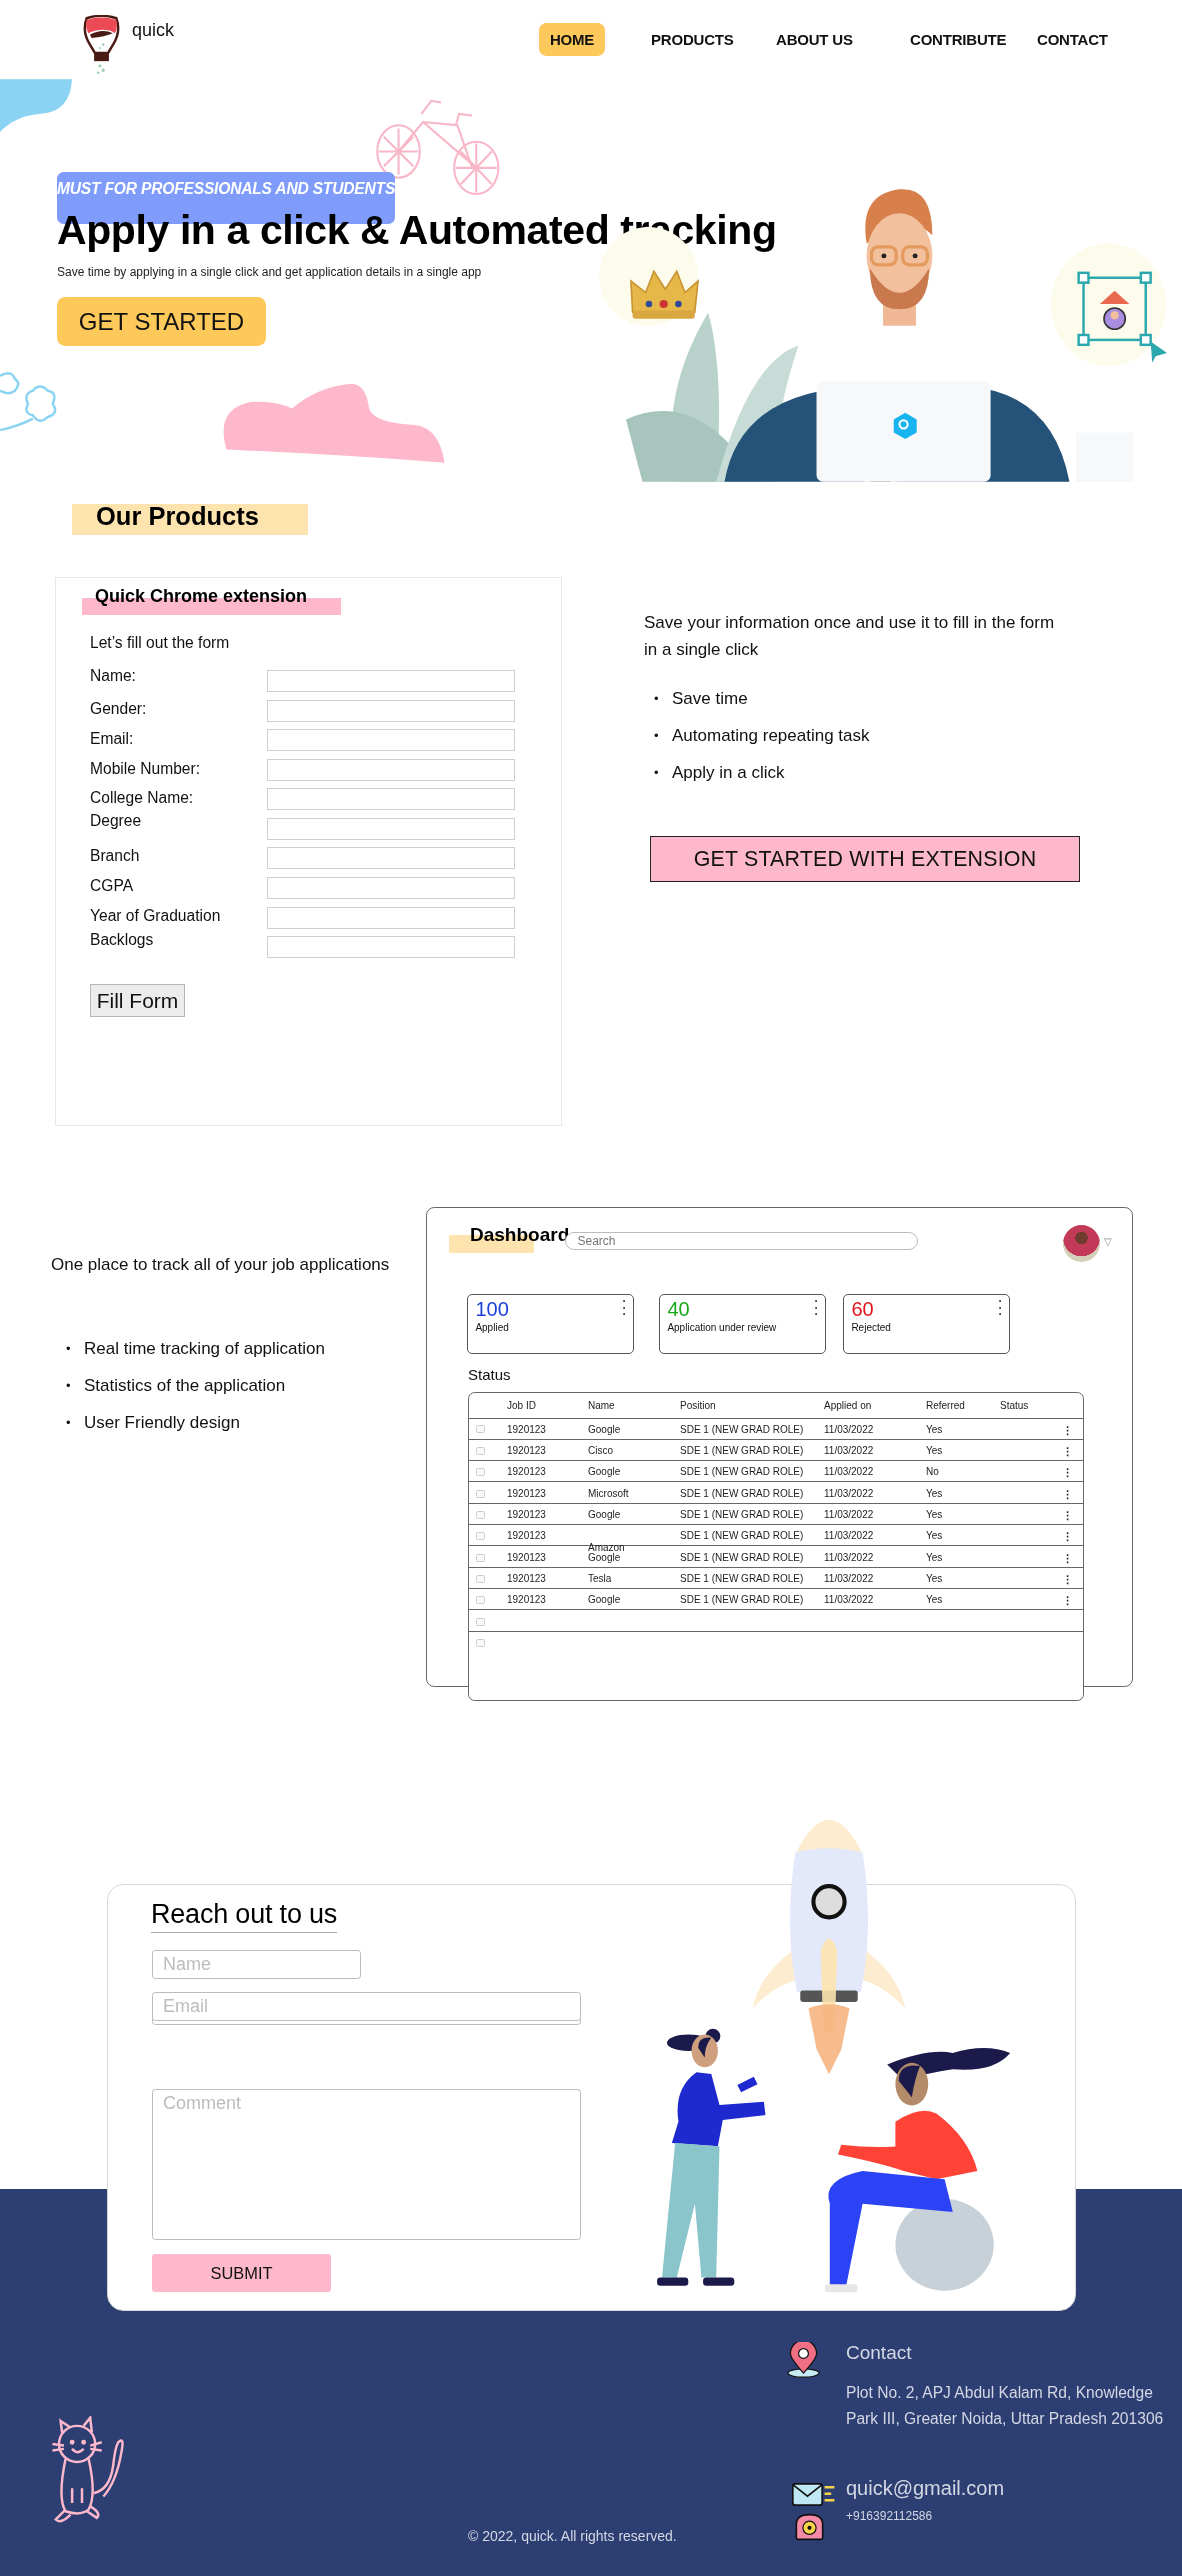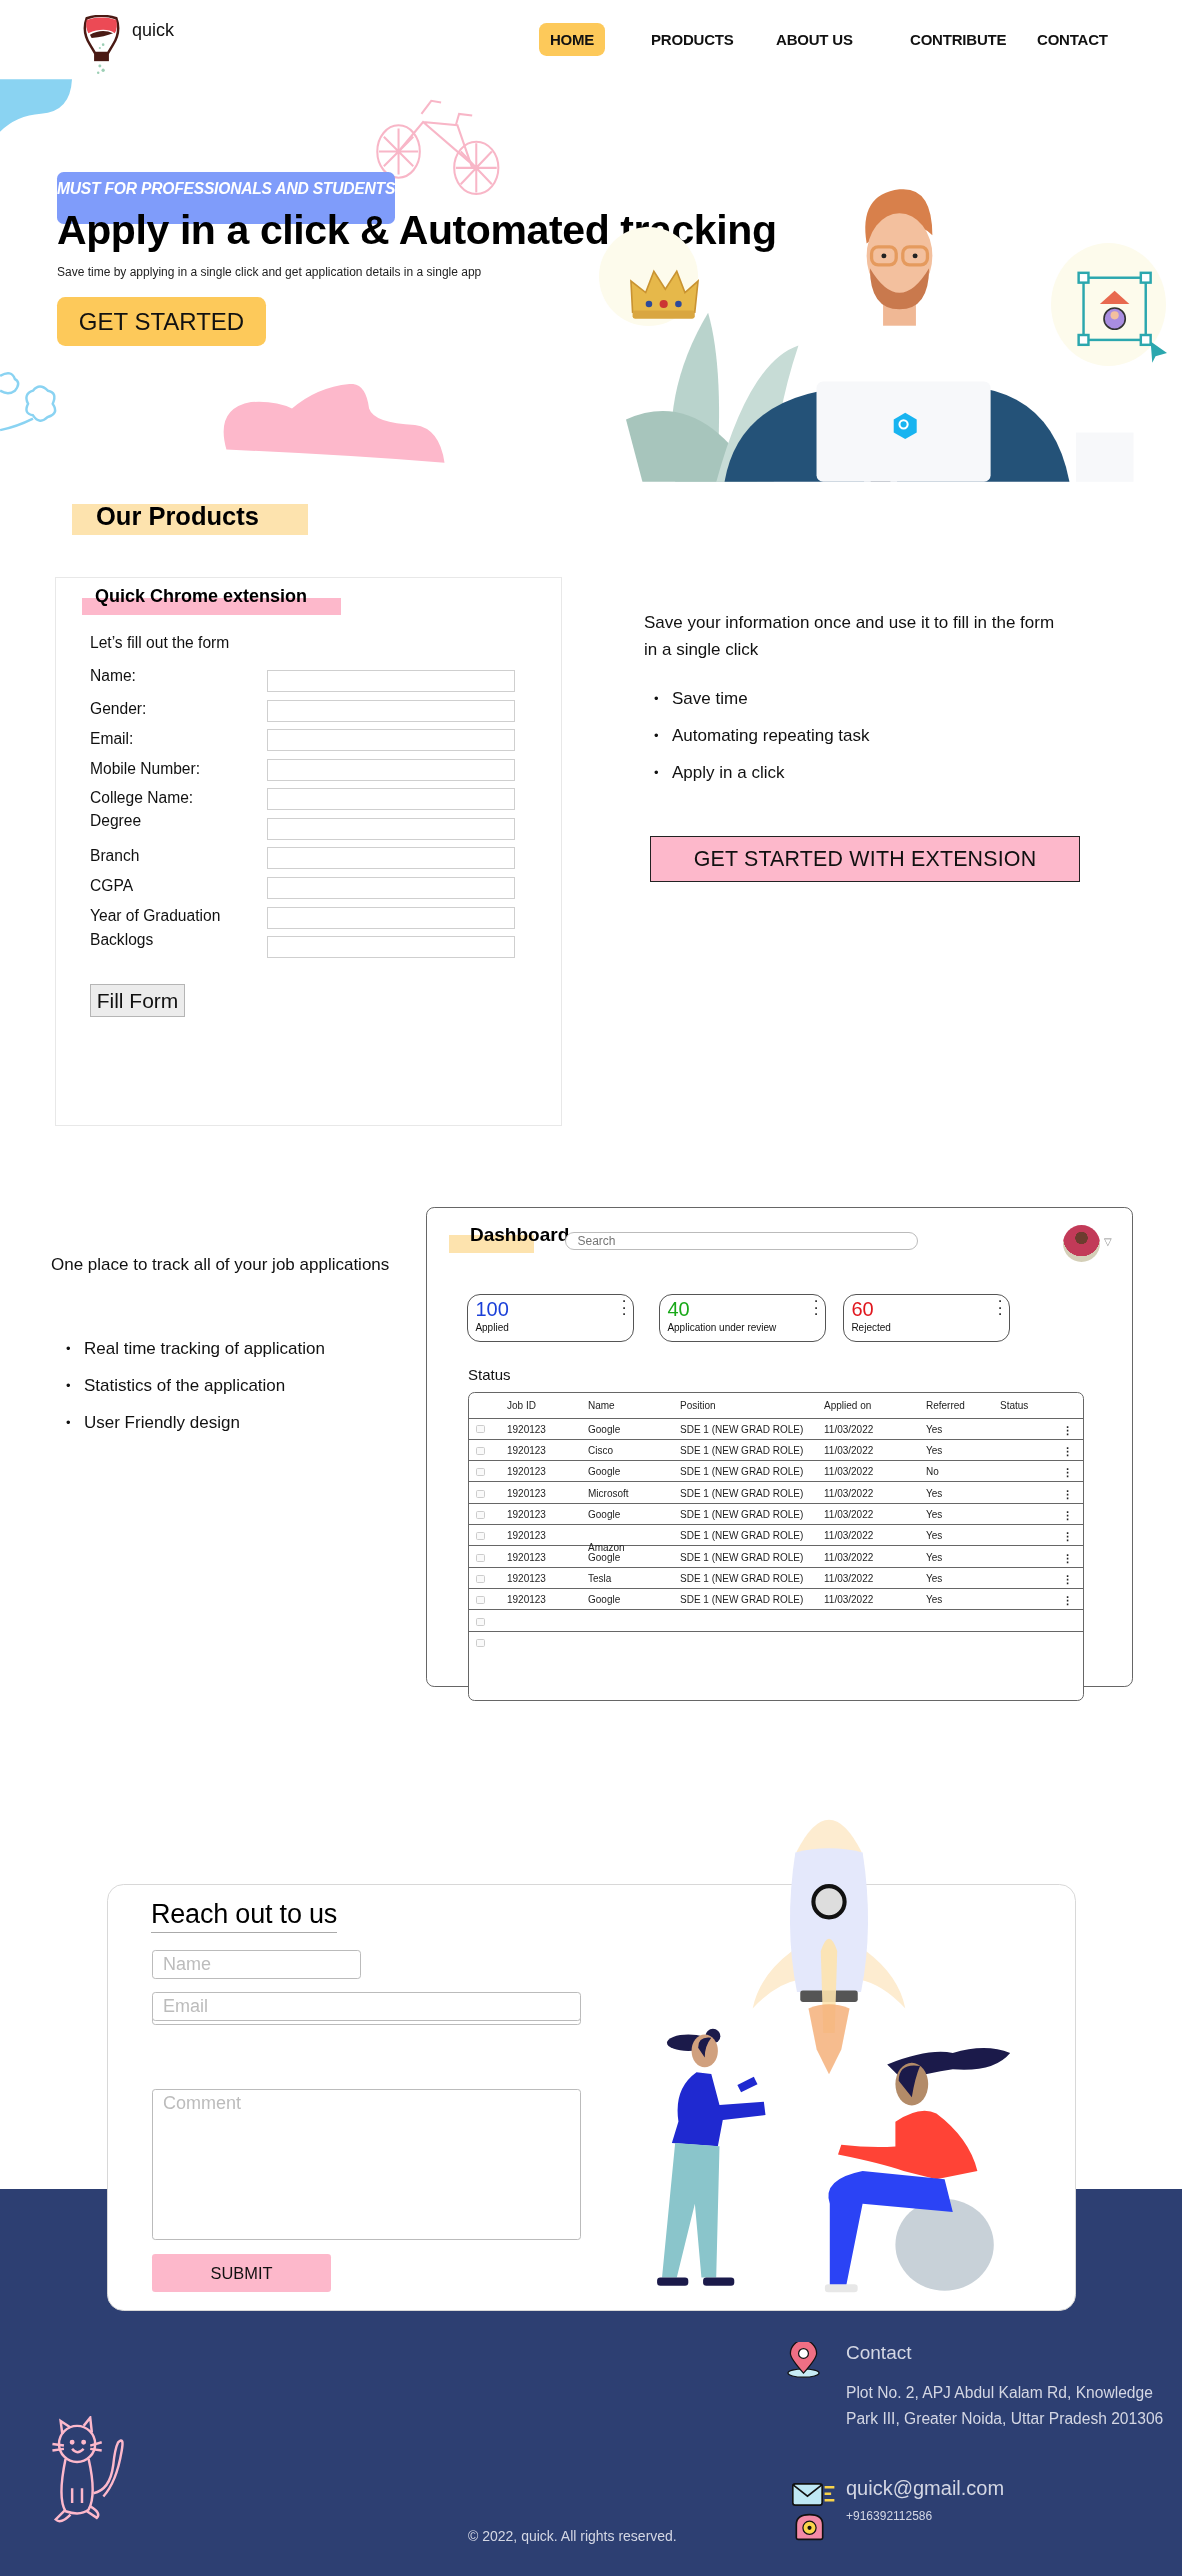--- a/index.html
+++ b/index.html
@@ -43,21 +43,21 @@
   
   .track-desc { left: 51px; top: 1251px; width: 345px; font-size: 17px; line-height: 27px; color: #111; }
 
   
   .dash { left: 426px; top: 1207px; width: 707px; height: 480px; border: 1.2px solid #666; border-radius: 8.2px; background: #fff; }
   .dash-title-hl { left: 449px; top: 1235px; width: 85px; height: 18px; background: #fde3ae; }
   .dash-title { left: 470px; top: 1224px; font-size: 19px; font-weight: bold; color: #000; }
   .dash-search { left: 565px; top: 1232px; width: 353px; height: 18px; border: 0.8px solid #bbb; border-radius: 9px; font-size: 12px; color: #999; padding-left: 11.5px; line-height: 16.4px; font-family: "Liberation Sans", sans-serif; background: #fff; }
   .dash-avatar { left: 1063px; top: 1225px; width: 37px; height: 37px; border-radius: 50%; background: radial-gradient(circle at 50% 35%, #6d3c2e 0 20%, #c23a58 21% 60%, #d4cfb8 61%); overflow: hidden; }
   .dash-caret { left: 1104px; top: 1236px; font-size: 10px; color: #888; }
-  .stat-card { top: 1294px; height: 48px; border: 1px solid #555; border-radius: 13px; background: #fff; }
+  .stat-card { top: 1294px; height: 60px; border: 1px solid #555; border-radius: 5px; background: #fff; }
   .stat-num { position: absolute; left: 7.4px; top: 3.3px; font-size: 20px; }
   .stat-label { position: absolute; left: 7.4px; top: 27px; font-size: 10px; color: #111; white-space: nowrap; }
   .stat-menu { position: absolute; right: 6.6px; top: 3.3px; font-size: 11.5px; font-weight: bold; color: #222; line-height: 6.6px; cursor: pointer; }
   .status-label { left: 468px; top: 1366px; font-size: 15px; color: #111; }
   .tbl { left: 468px; top: 1392px; width: 616px; height: 309px; border: 1px solid #666; border-radius: 6.6px; overflow: hidden; background: #fff; }
   .tbl-row { position: absolute; left: 0; width: 100%; height: 21.4px; border-bottom: 0.8px solid #666; font-size: 10px; color: #222; }
   .tbl-row.head { height: 25.5px; }
   .tbl-row span { position: absolute; top: 5px; white-space: nowrap; }
   .tbl-row.head span { top: 6.6px; }
   .chk { position: absolute; left: 7.4px; top: 6.6px; width: 8.2px; height: 8.2px; border: 0.8px solid #ccc; border-radius: 1.6px; background: #fafafa; cursor: pointer; }

